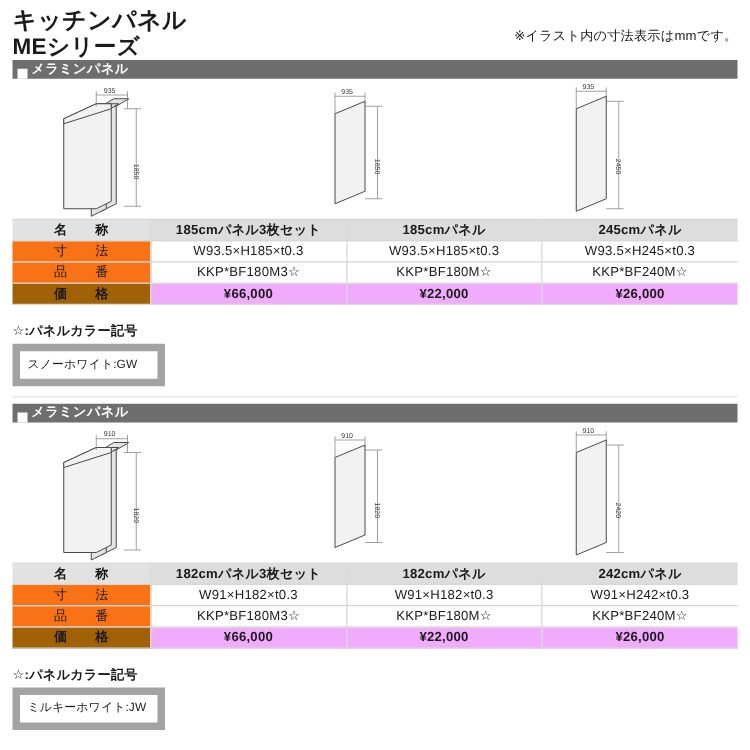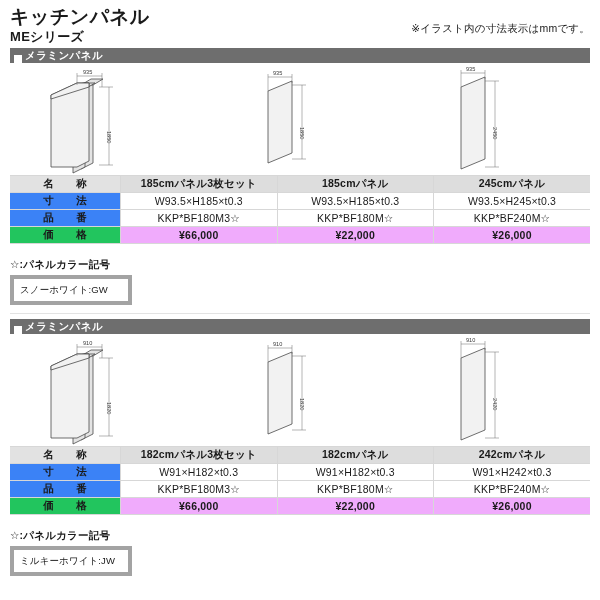--- a/index.html
+++ b/index.html
@@ -29,21 +29,21 @@
     height: 42px;
   }
   .doc-title {
     font-size: 19px;
     font-weight: bold;
     letter-spacing: 0.5px;
     line-height: 22px;
     margin: 0;
   }
   .doc-subtitle {
-    font-size: 13px;
+    font-size: 18px;
     font-weight: bold;
     line-height: 16px;
     margin: 1px 0 0 0;
     letter-spacing: 0.3px;
   }
   .doc-note {
     position: absolute;
     right: 0;
     top: 22px;
     font-size: 10.5px;
@@ -99,56 +99,56 @@
   .spec-table td {
     border: 1px solid #d7d7d7;
     height: 16px;
     text-align: center;
     padding: 0;
     letter-spacing: 0.2px;
     white-space: nowrap;
   }
   .spec-table .row-label {
     width: 110px;
-    background: #3b82f6;
-    font-weight: bold;
+    background: #f97316;
+    font-weight: normal;
     letter-spacing: 6px;
     text-indent: 6px;
     border-left: none;
   }
   .spec-table tr.row-name td {
     background: #dddddd;
     font-weight: bold;
   }
   .spec-table tr.row-name td.row-label {
     background: #e2e2e2;
   }
   .spec-table tr.row-price td {
     background: #f0abfc;
     font-weight: bold;
   }
   .spec-table tr.row-price td.row-label {
-    background: #22c55e;
+    background: #a16207;
   }
   .spec-table tr td:last-child {
     border-right: none;
   }
 
   
   .legend {
     margin-top: 14px;
   }
   .legend-title {
     font-size: 10.5px;
     font-weight: bold;
     margin-bottom: 3px;
     letter-spacing: 0.2px;
   }
   .legend-box {
-    border: 4px solid #a3a3a3;
+    border: 6px solid #a3a3a3;
     width: 122px;
     padding: 4px 6px 5px 6px;
     box-sizing: border-box;
   }
   .legend-box div {
     font-size: 9.5px;
     line-height: 13px;
     letter-spacing: 0.1px;
   }
 

